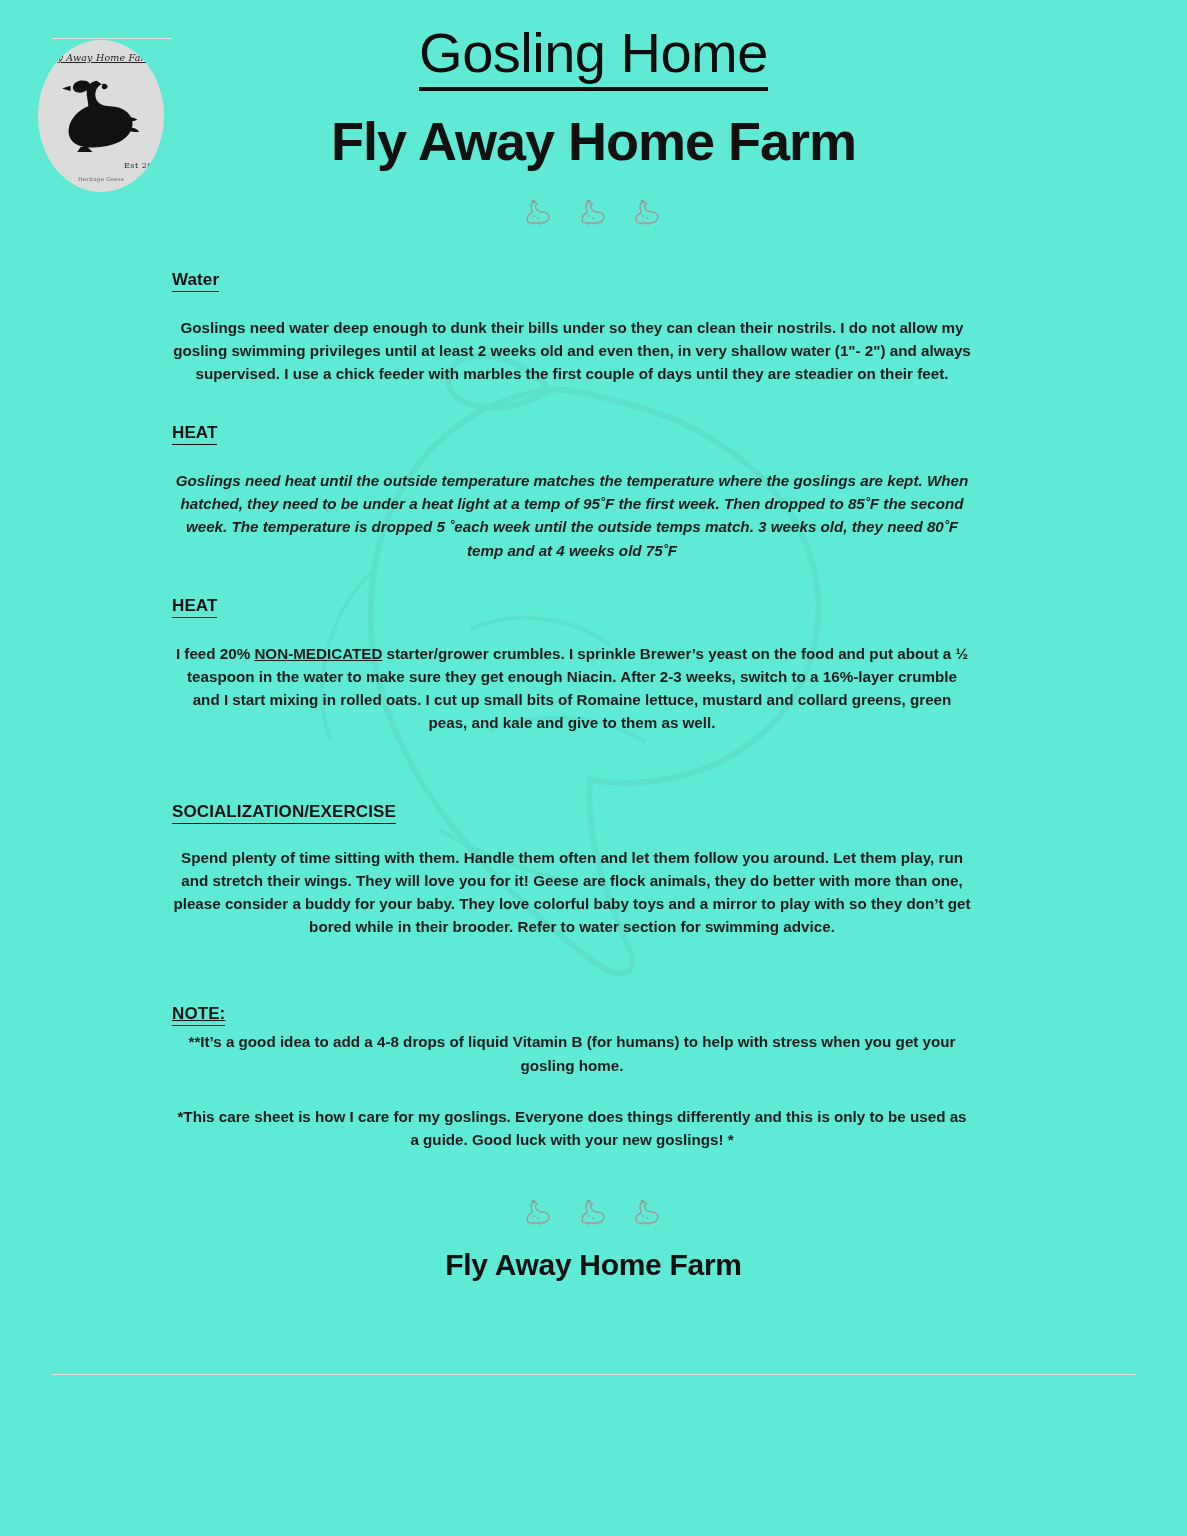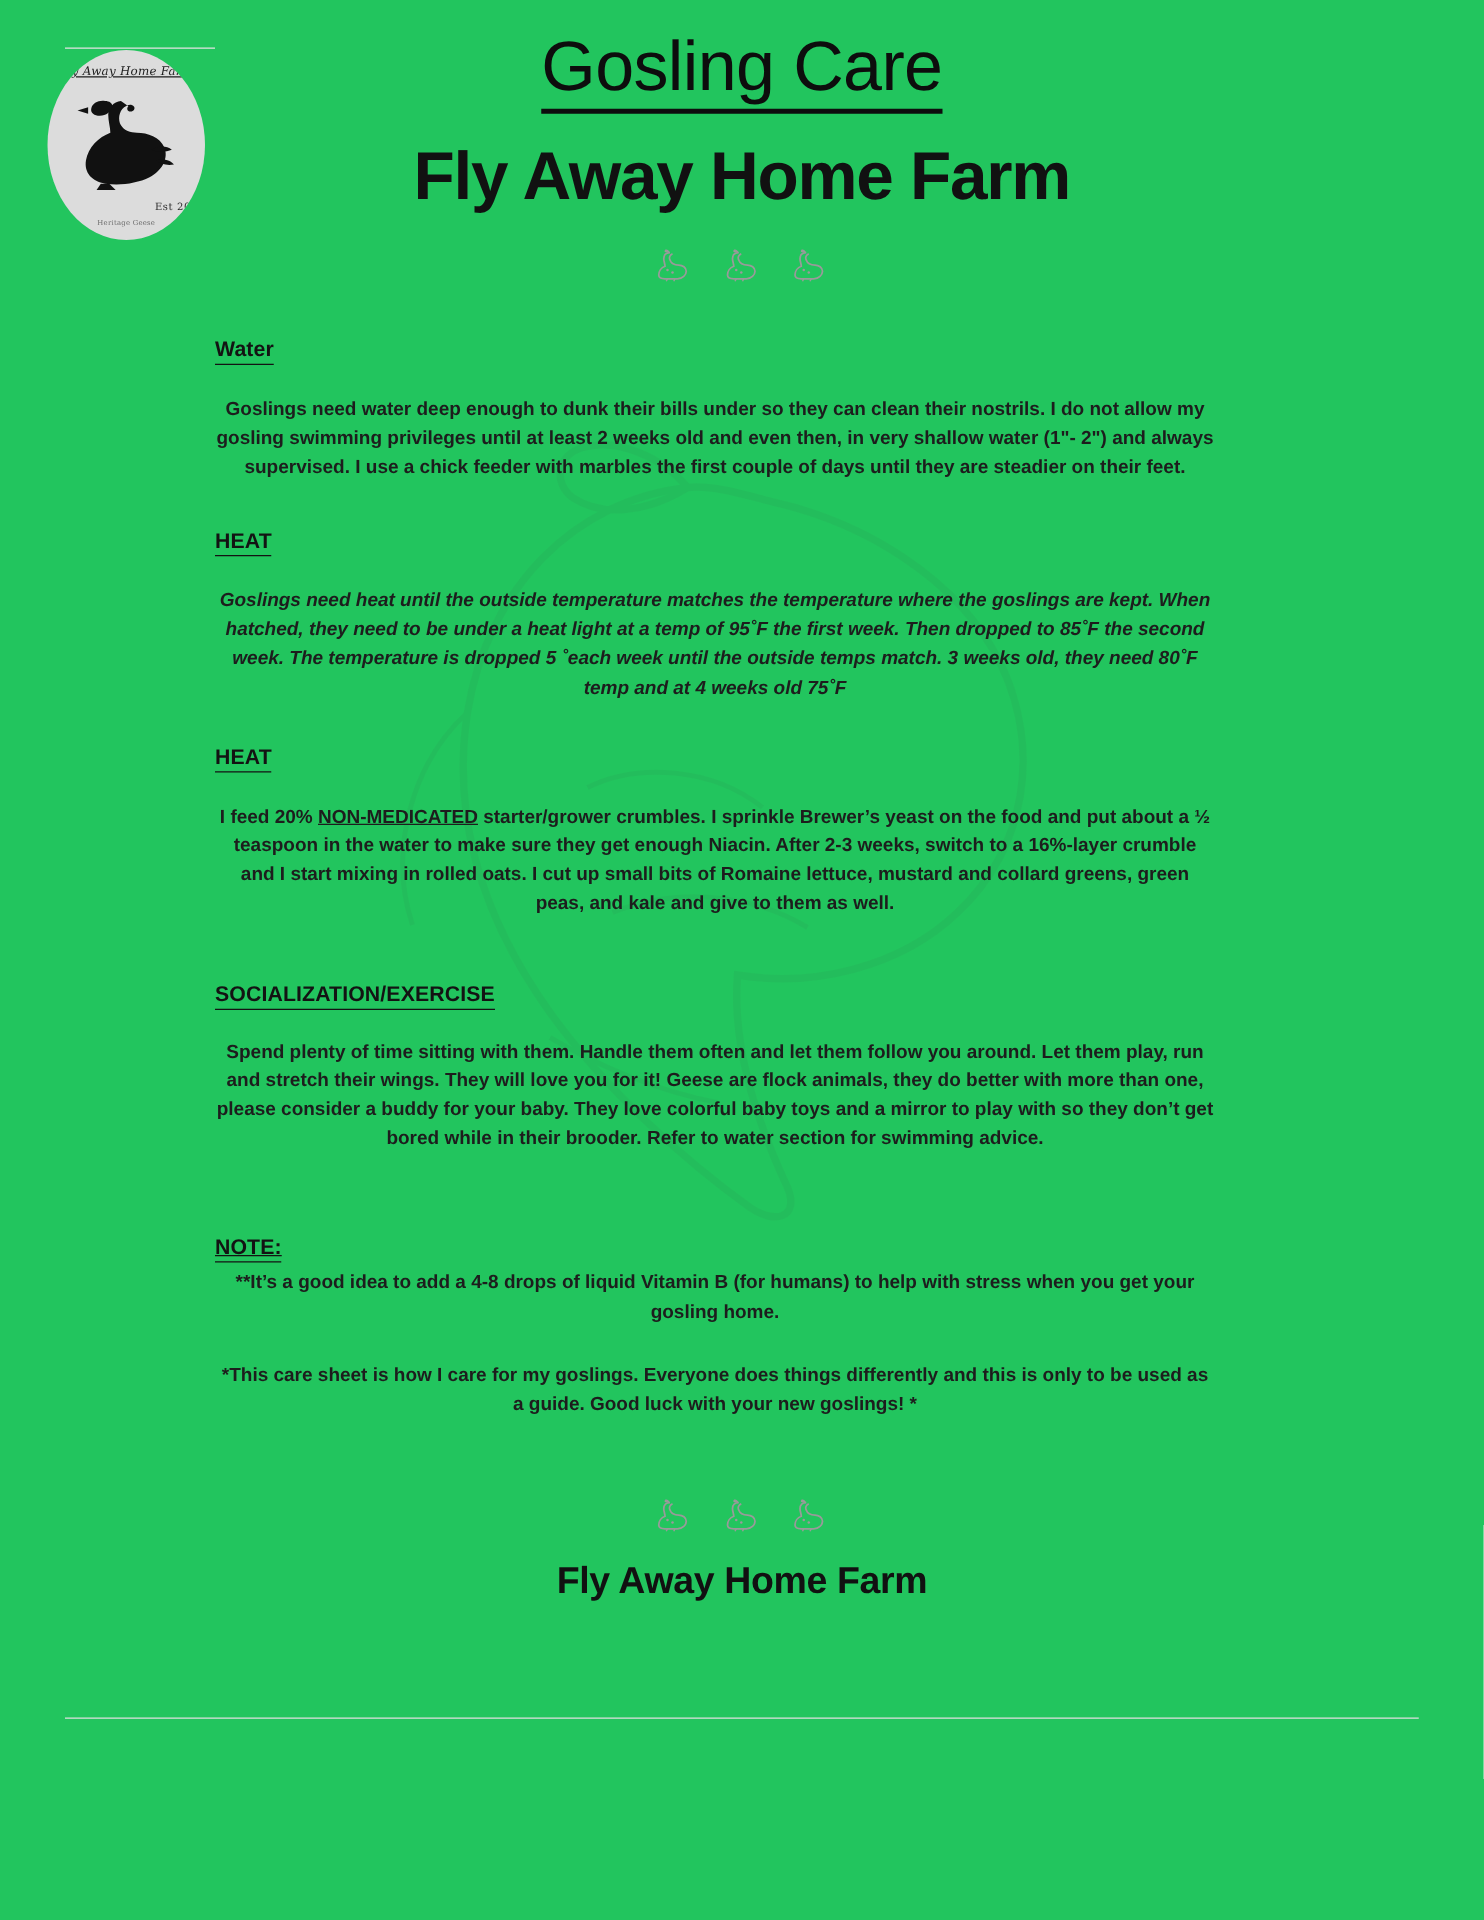--- a/index.html
+++ b/index.html
@@ -10,21 +10,21 @@
   }
   body {
     font-family: "Liberation Sans", sans-serif;
     color: #1a1a1a;
   }
   .page {
     position: relative;
     width: 1187px;
     height: 1536px;
     margin: 0 auto;
-    background: #22c55e;
+    background: #5eead4;
     overflow: hidden;
   }
 
   
   .watermark {
     position: absolute;
     left: 250px;
     top: 330px;
     width: 640px;
     height: 700px;
@@ -178,21 +178,21 @@
   }
   .u { text-decoration: underline; }
 
   .sp-water-head   { margin-top: 0px; }
   .sp-water-body   { margin-top: 26px; }
   .sp-heat-head    { margin-top: 38px; }
   .sp-heat-body    { margin-top: 26px; font-style: italic; }
   .sp-feed-head    { margin-top: 34px; }
   .sp-feed-body    { margin-top: 26px; }
   .sp-feed-body2   { margin-top: 0px; }
-  .sp-soc-head     { margin-top: 52px; }
+  .sp-soc-head     { margin-top: 68px; }
   .sp-soc-body     { margin-top: 24px; }
   .sp-note-head    { margin-top: 66px; text-decoration: underline; }
   .sp-note-body    { margin-top: 6px; }
   .sp-note-body2   { margin-top: 0px; }
   .sp-disclaimer   { margin-top: 28px; }
 
   .footer-name {
     position: absolute;
     top: 1248px;
     left: 0;
@@ -240,21 +240,21 @@
       <path d="M14 14 L4 17 L14 20 Z" fill="#111111"></path>
       <path d="M26 86 L22 92 L40 92 L34 86 Z" fill="#111111"></path>
       <path d="M74 54 C80 50 88 50 93 54 C88 56 80 57 74 54 Z" fill="#111111"></path>
       <path d="M78 64 C85 62 92 64 95 68 C89 69 82 68 78 64 Z" fill="#111111"></path>
     </svg>
     <div class="logo-est">Est 2018</div>
     <div class="logo-sub">Heritage Geese</div>
   </div>
 
   <div class="doc-title">
-    <span>Gosling Care </span>
+    <span>Gosling Home </span>
   </div>
   <div class="farm-name">Fly Away Home Farm</div>
 
   <div class="geese geese-top">
     <svg width="30" height="30" viewBox="0 0 30 30">
       <path d="M12 6 C9 6 7 8 7 11 C7 13 8 15 8 17 C5 18 3 21 3 24 C3 26 5 27 8 27 L18 27 C22 27 25 24 25 21 C25 18 22 16 19 16 C16 16 13 15 12 12 C11 10 12 8 14 7" fill="none" stroke="#9a9a9a" stroke-width="1.4"></path>
       <path d="M12 6 C11 4 9 3 8 4 C7 5 8 6 9 6 Z" fill="#9a9a9a"></path>
       <circle cx="10" cy="20" r="1" fill="#9a9a9a"></circle>
       <circle cx="14" cy="22" r="1" fill="#9a9a9a"></circle>
       <path d="M10 27 L9 29 M16 27 L15 29" stroke="#9a9a9a" stroke-width="1.2"></path>

